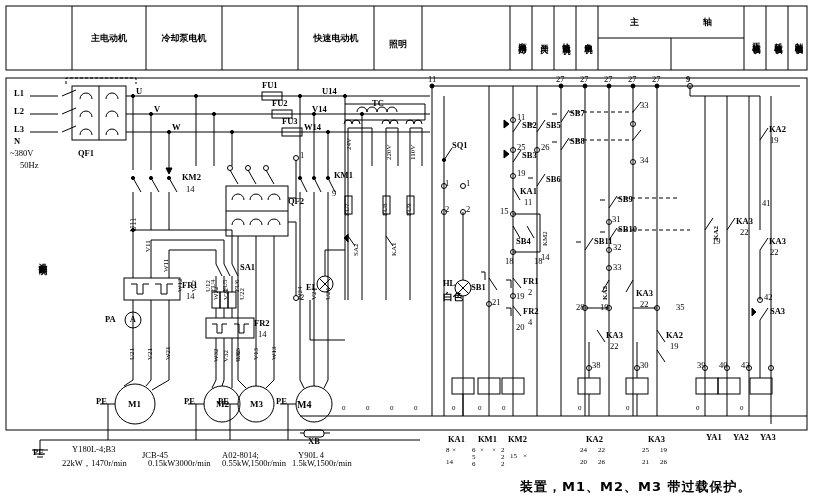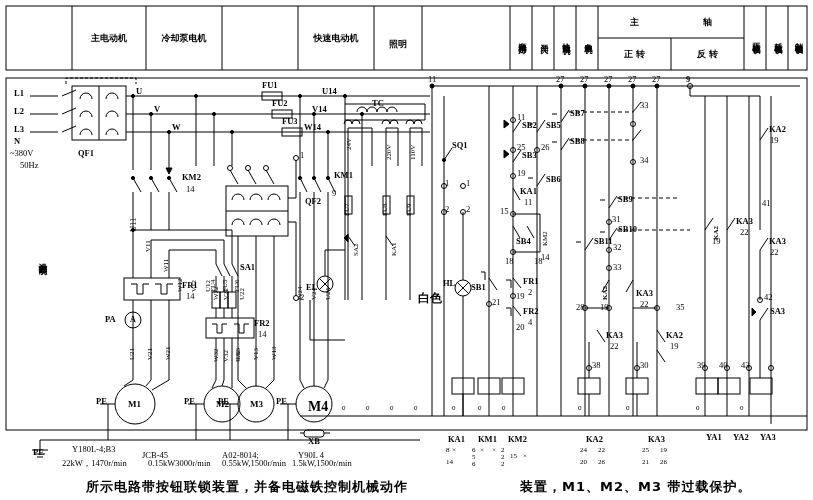--- a/index.html
+++ b/index.html
@@ -481,26 +481,20 @@
 <div class="hdrcell hdr" style="left:788px;top:6px;width:19px;height:64px;">
   <span class="cn vert" style="font-size:8px">制动电磁铁</span>
     </div>
 
 <div class="hdrcell hdr" style="left:598px;top:6px;width:73px;height:32px;">
   <span class="cn">主</span>
     </div>
 <div class="hdrcell hdr" style="left:671px;top:6px;width:73px;height:32px;">
   <span class="cn">轴</span>
     </div>
-<div class="hdrcell hdr" style="left:598px;top:38px;width:73px;height:32px;">
-  <span class="cn">正      转</span>
-    </div>
-<div class="hdrcell hdr" style="left:671px;top:38px;width:73px;height:32px;">
-  <span class="cn">反      转</span>
-    </div>
 
 <div class="lbl b" style="left:14px;top:88px">L1</div>
 <div class="lbl b" style="left:14px;top:106px">L2</div>
 <div class="lbl b" style="left:14px;top:124px">L3</div>
 <div class="lbl b" style="left:14px;top:136px">N</div>
 <div class="lbl" style="left:10px;top:148px">~380V</div>
 <div class="lbl" style="left:20px;top:160px">50Hz</div>
 <div class="lbl b" style="left:78px;top:148px">QF1</div>
 
 <div class="lbl b" style="left:136px;top:86px">U</div>
@@ -533,21 +527,21 @@
 <div class="lbl rot sm" style="left:221px;top:292px">FU5</div>
 <div class="lbl rot sm" style="left:233px;top:292px">FU6</div>
 <div class="lbl b" style="left:240px;top:262px">SA1</div>
 <div class="lbl b" style="left:254px;top:318px">FR2</div>
 <div class="lbl" style="left:258px;top:329px">14</div>
 
 <div class="lbl rot sm" style="left:212px;top:362px">W32</div>
 <div class="lbl rot sm" style="left:222px;top:362px">V32</div>
 <div class="lbl rot sm" style="left:234px;top:362px">U32</div>
 
-<div class="lbl b" style="left:305px;top:196px">QF2</div>
+<div class="lbl b" style="left:288px;top:196px">QF2</div>
 <div class="lbl" style="left:300px;top:150px">1</div>
 <div class="lbl" style="left:300px;top:292px">2</div>
 
 <div class="lbl rot sm" style="left:234px;top:360px">U13</div>
 <div class="lbl rot sm" style="left:252px;top:360px">V13</div>
 <div class="lbl rot sm" style="left:270px;top:360px">W13</div>
 
 <div class="lbl rot sm" style="left:296px;top:300px">W24</div>
 <div class="lbl rot sm" style="left:310px;top:300px">V24</div>
 <div class="lbl rot sm" style="left:324px;top:300px">U24</div>
@@ -568,21 +562,21 @@
 <div class="lbl rot sm" style="left:385px;top:160px">220V</div>
 <div class="lbl rot sm" style="left:409px;top:160px">110V</div>
 <div class="lbl rot sm" style="left:343px;top:216px">FU7</div>
 <div class="lbl rot sm" style="left:381px;top:216px">FU8</div>
 <div class="lbl rot sm" style="left:405px;top:216px">FU9</div>
 <div class="lbl rot sm" style="left:352px;top:256px">SA2</div>
 <div class="lbl rot sm" style="left:390px;top:256px">KA1</div>
 
 <div class="lbl b" style="left:306px;top:282px">EL</div>
 <div class="lbl b" style="left:443px;top:278px">HL</div>
-<div class="lbl cnf" style="left:418px;top:290px;font-size:12px">白色</div>
+<div class="lbl cnf" style="left:443px;top:290px;font-size:10px">白色</div>
 <div class="lbl b" style="left:452px;top:140px">SQ1</div>
 
 <div class="lbl" style="left:428px;top:74px">11</div>
 <div class="lbl" style="left:556px;top:74px">27</div>
 <div class="lbl" style="left:580px;top:74px">27</div>
 <div class="lbl" style="left:604px;top:74px">27</div>
 <div class="lbl" style="left:628px;top:74px">27</div>
 <div class="lbl" style="left:652px;top:74px">27</div>
 <div class="lbl b" style="left:686px;top:74px">9</div>
 
@@ -664,21 +658,21 @@
 <div class="lbl sm" style="left:478px;top:404px">0</div>
 <div class="lbl sm" style="left:502px;top:404px">0</div>
 <div class="lbl sm" style="left:578px;top:404px">0</div>
 <div class="lbl sm" style="left:626px;top:404px">0</div>
 <div class="lbl sm" style="left:696px;top:404px">0</div>
 <div class="lbl sm" style="left:740px;top:404px">0</div>
 
 <div class="lbl b" style="left:128px;top:399px;font-size:9px">M1</div>
 <div class="lbl b" style="left:216px;top:399px;font-size:9px">M2</div>
 <div class="lbl b" style="left:250px;top:399px;font-size:9px">M3</div>
-<div class="lbl b" style="left:308px;top:399px;font-size:14px">M4</div>
+<div class="lbl b" style="left:297px;top:399px;font-size:10px">M4</div>
 <div class="lbl b" style="left:96px;top:396px">PE</div>
 <div class="lbl b" style="left:184px;top:396px">PE</div>
 <div class="lbl b" style="left:218px;top:396px">PE</div>
 <div class="lbl b" style="left:276px;top:396px">PE</div>
 <div class="lbl b" style="left:33px;top:447px">PE</div>
 <div class="lbl b" style="left:308px;top:436px">XB</div>
 
 <div class="lbl" style="left:72px;top:444px">Y180L-4;B3</div>
 <div class="lbl" style="left:62px;top:458px">22kW，1470r/min</div>
 <div class="lbl" style="left:142px;top:450px">JCB-45</div>
@@ -714,17 +708,16 @@
 <div class="lbl sm" style="left:580px;top:446px">24</div>
 <div class="lbl sm" style="left:580px;top:458px">20</div>
 <div class="lbl sm" style="left:598px;top:446px">22</div>
 <div class="lbl sm" style="left:598px;top:458px">26</div>
 
 <div class="lbl sm" style="left:642px;top:446px">25</div>
 <div class="lbl sm" style="left:642px;top:458px">21</div>
 <div class="lbl sm" style="left:660px;top:446px">19</div>
 <div class="lbl sm" style="left:660px;top:458px">26</div>
 
-<div class="cap" style="left:86px;top:478px">所示电路带按钮联锁装置，并备电磁铁控制机械动作</div>
 <div class="cap" style="left:520px;top:478px">装置，M1、M2、M3 带过载保护。</div>
 
 
 </div>
 
 </body></html>

